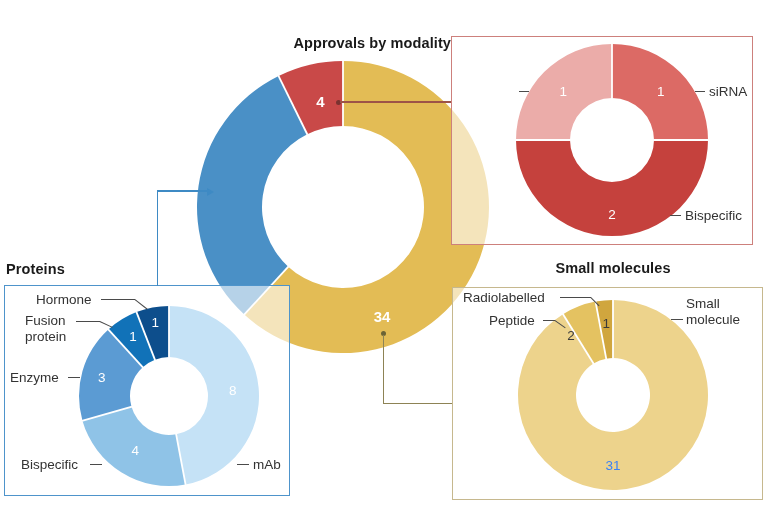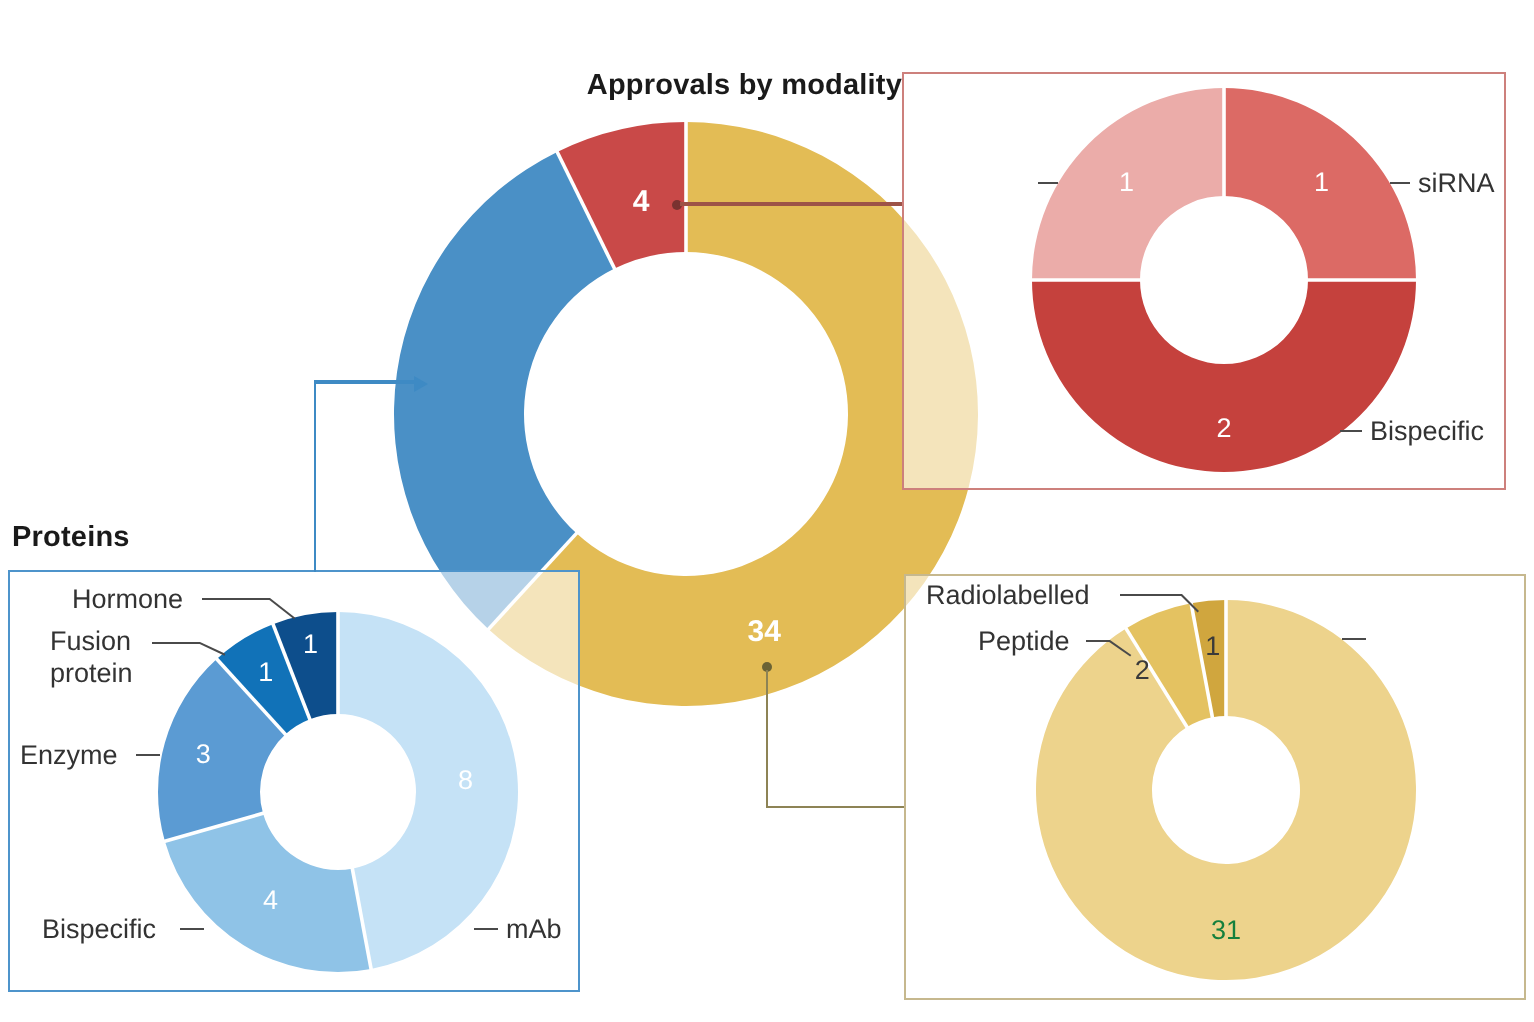--- a/index.html
+++ b/index.html
@@ -19,20 +19,21 @@
   .arrow-right{position:absolute;width:0;height:0;border-top:4px solid transparent;border-bottom:4px solid transparent;border-left:7px solid #3e8ac4;z-index:4;}
   svg{pointer-events:none;}
 </style>
 </head>
 <body>
 
 <div id="stage">
 
   <div class="title" style="left:231px;top:35px;width:220px;text-align:right;">Approvals by modality</div>
   <div class="title" style="left:6px;top:261px;">Proteins</div>
+  <div class="title" style="left:463px;top:260px;width:300px;text-align:center;">Small molecules</div>
 
   <div class="panel-box" id="oligo-box" style="left: 451px; top: 36px; width: 300px; height: 207px; border-color: rgb(205, 128, 124);"></div>
   <div class="panel-box" id="proteins-box" style="left: 4px; top: 285px; width: 284px; height: 209px; border-color: rgb(78, 148, 203);"></div>
   <div class="panel-box" id="small-box" style="left: 452px; top: 287px; width: 309px; height: 211px; border-color: rgb(198, 184, 142);"></div>
 
   <div class="dot" id="red-dot" style="left: 336px; top: 99.5px; background: rgb(122, 50, 48);"></div>
   <div class="conn" id="red-line" style="left: 340px; top: 101.4px; width: 111px; height: 1.3px; background: rgb(157, 83, 71);"></div>
 
   <div class="conn" id="blue-line-v" style="left: 156.5px; top: 191px; width: 1.3px; height: 95px; background: rgb(62, 138, 196);"></div>
   <div class="conn" id="blue-line-h" style="left: 156.5px; top: 190.4px; width: 51px; height: 1.3px; background: rgb(62, 138, 196);"></div>
@@ -60,20 +61,21 @@
   <div class="line" style="left:90px;top:464px;width:12px;"></div>
   <div class="callout" style="left:253px;top:457px;">mAb</div>
   <div class="line" style="left:237px;top:464px;width:12px;"></div>
 
   <div class="callout" style="left:463px;top:290px;">Radiolabelled</div>
   <div class="line" style="left:560px;top:297px;width:31px;"></div>
   <div class="line tick" style="left:591px;top:297px;width:12px;transform:rotate(45deg);"></div>
   <div class="callout" style="left:489px;top:313px;">Peptide</div>
   <div class="line" style="left:543px;top:320px;width:12px;"></div>
   <div class="line tick" style="left:555px;top:320px;width:13px;transform:rotate(35deg);"></div>
+  <div class="callout" style="left:686px;top:296px;width:64px;">Small molecule</div>
   <div class="line" style="left:671px;top:319px;width:12px;"></div>
 
 <div class="val bold" style="left: 382.103px; top: 316.211px; color: rgb(255, 255, 255);">34</div>
     <div class="val bold" style="left: 231.15px; top: 190.918px; color: rgb(255, 255, 255); margin-left: 47px;">17</div>
     <div class="val bold" style="left: 320.546px; top: 101.36px; color: rgb(255, 255, 255);">4</div>
     <svg width="296" height="296" viewBox="0 0 296 296" style="position: absolute; left: 195px; top: 59px; z-index: 1;">
       <path d="M148,2 A146,146 0 1 1 49.278464559993196,255.56420612995515 L93.22983307780444,207.6760321679888 A81,81 0 1 0 148,67 Z" fill="#E3BC55"></path>
       <path d="M49.278464559993196,255.56420612995515 A146,146 0 0 1 83.58171921848967,16.979829411061672 L112.26109079929907,75.31072727599998 A81,81 0 0 0 93.22983307780444,207.6760321679888 Z" fill="#4A90C6"></path>
       <path d="M83.58171921848967,16.979829411061672 A146,146 0 0 1 147.99999999999997,2 L147.99999999999997,67 A81,81 0 0 0 112.26109079929907,75.31072727599998 Z" fill="#C94948"></path>
       <line x1="148" y1="67.5" x2="148" y2="1.5" stroke="#ffffff" stroke-width="1.8"></line>
@@ -101,21 +103,21 @@
       <path d="M108.53745660349138,180.46757897155115 A90,90 0 0 1 5.435692114446269,116.6296691064874 L54.48879991626005,102.67285661281122 A39,39 0 0 0 99.16623119484626,130.33595088767217 Z" fill="#8FC3E7"></path>
       <path d="M5.435692114446269,116.6296691064874 A90,90 0 0 1 31.36739207180986,25.489197450140665 L65.72586989778428,63.17865222839429 A39,39 0 0 0 54.48879991626005,102.67285661281122 Z" fill="#5B9BD3"></path>
       <path d="M31.36739207180986,25.489197450140665 A90,90 0 0 1 59.48825004315615,8.077499353608005 L77.911575018701,55.63358305323013 A39,39 0 0 0 65.72586989778428,63.17865222839429 Z" fill="#1172B8"></path>
       <path d="M59.48825004315615,8.077499353608005 A90,90 0 0 1 91.99999999999997,2 L91.99999999999999,53 A39,39 0 0 0 77.911575018701,55.63358305323013 Z" fill="#0D4E8C"></path>
       <line x1="92" y1="53.5" x2="92" y2="1.5" stroke="#ffffff" stroke-width="1.8"></line>
       <line x1="99.07435643593797" y1="129.84446433783023" x2="108.62933136239965" y2="180.9590655213931" stroke="#ffffff" stroke-width="1.8"></line>
       <line x1="54.96971273784646" y1="102.53602511777517" x2="4.954779292859854" y2="116.76650060152345" stroke="#ffffff" stroke-width="1.8"></line>
       <line x1="66.06271771960755" y1="63.54815668700462" x2="31.030544249986583" y2="25.119692991530343" stroke="#ffffff" stroke-width="1.8"></line>
       <line x1="78.09219585179457" y1="56.09981916793232" x2="59.30762921006257" y2="7.611263238905835" stroke="#ffffff" stroke-width="1.8"></line>
     </svg>
-    <div class="val" style="left: 613px; top: 465px; color: #15803d;">31</div>
+    <div class="val" style="left: 613px; top: 465px; color: #3b82f6;">31</div>
     <div class="val" style="left: 571.129px; top: 335.202px; color: rgb(58, 58, 58);">2</div>
     <div class="val" style="left: 606.357px; top: 323.307px; color: rgb(58, 58, 58);">1</div>
     <svg width="194" height="194" viewBox="0 0 194 194" style="position: absolute; left: 516px; top: 298px; z-index: 3;">
       <path d="M97,2 A95,95 0 1 1 46.98894452665117,16.22937210568668 L77.52200997353782,65.54196597800428 A37,37 0 1 0 97,60 Z" fill="#EDD38C"></path>
       <path d="M46.98894452665117,16.22937210568668 A95,95 0 0 1 79.54379580742585,3.6175555300293354 L90.20126784078691,60.62999531169564 A37,37 0 0 0 77.52200997353782,65.54196597800428 Z" fill="#E4C261"></path>
       <path d="M79.54379580742585,3.6175555300293354 A95,95 0 0 1 96.99999999999997,2 L96.99999999999999,60 A37,37 0 0 0 90.20126784078691,60.62999531169564 Z" fill="#D0A63E"></path>
       <line x1="97" y1="60.5" x2="97" y2="1.5" stroke="#ffffff" stroke-width="1.8"></line>
       <line x1="77.7852260549765" y1="65.9670745458691" x2="46.72572844521249" y2="15.804263537821868" stroke="#ffffff" stroke-width="1.8"></line>
       <line x1="90.29314259969519" y1="61.12148186153758" x2="79.45192104851756" y2="3.1260689801873838" stroke="#ffffff" stroke-width="1.8"></line>
     </svg>

